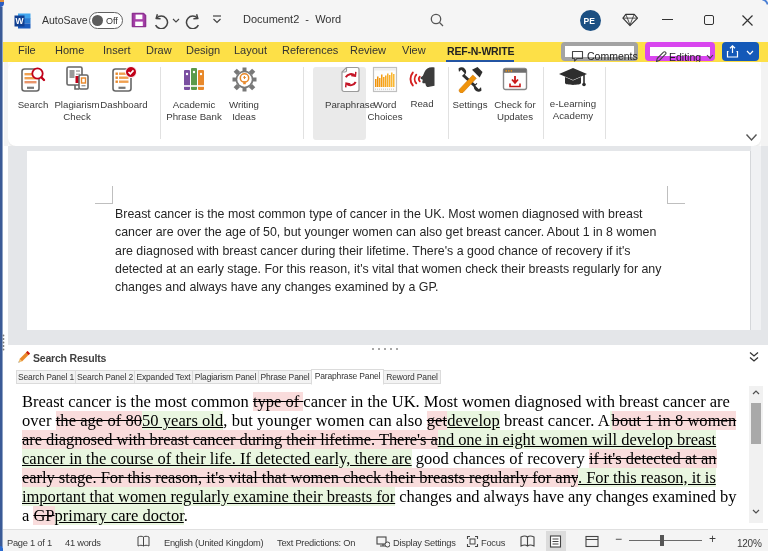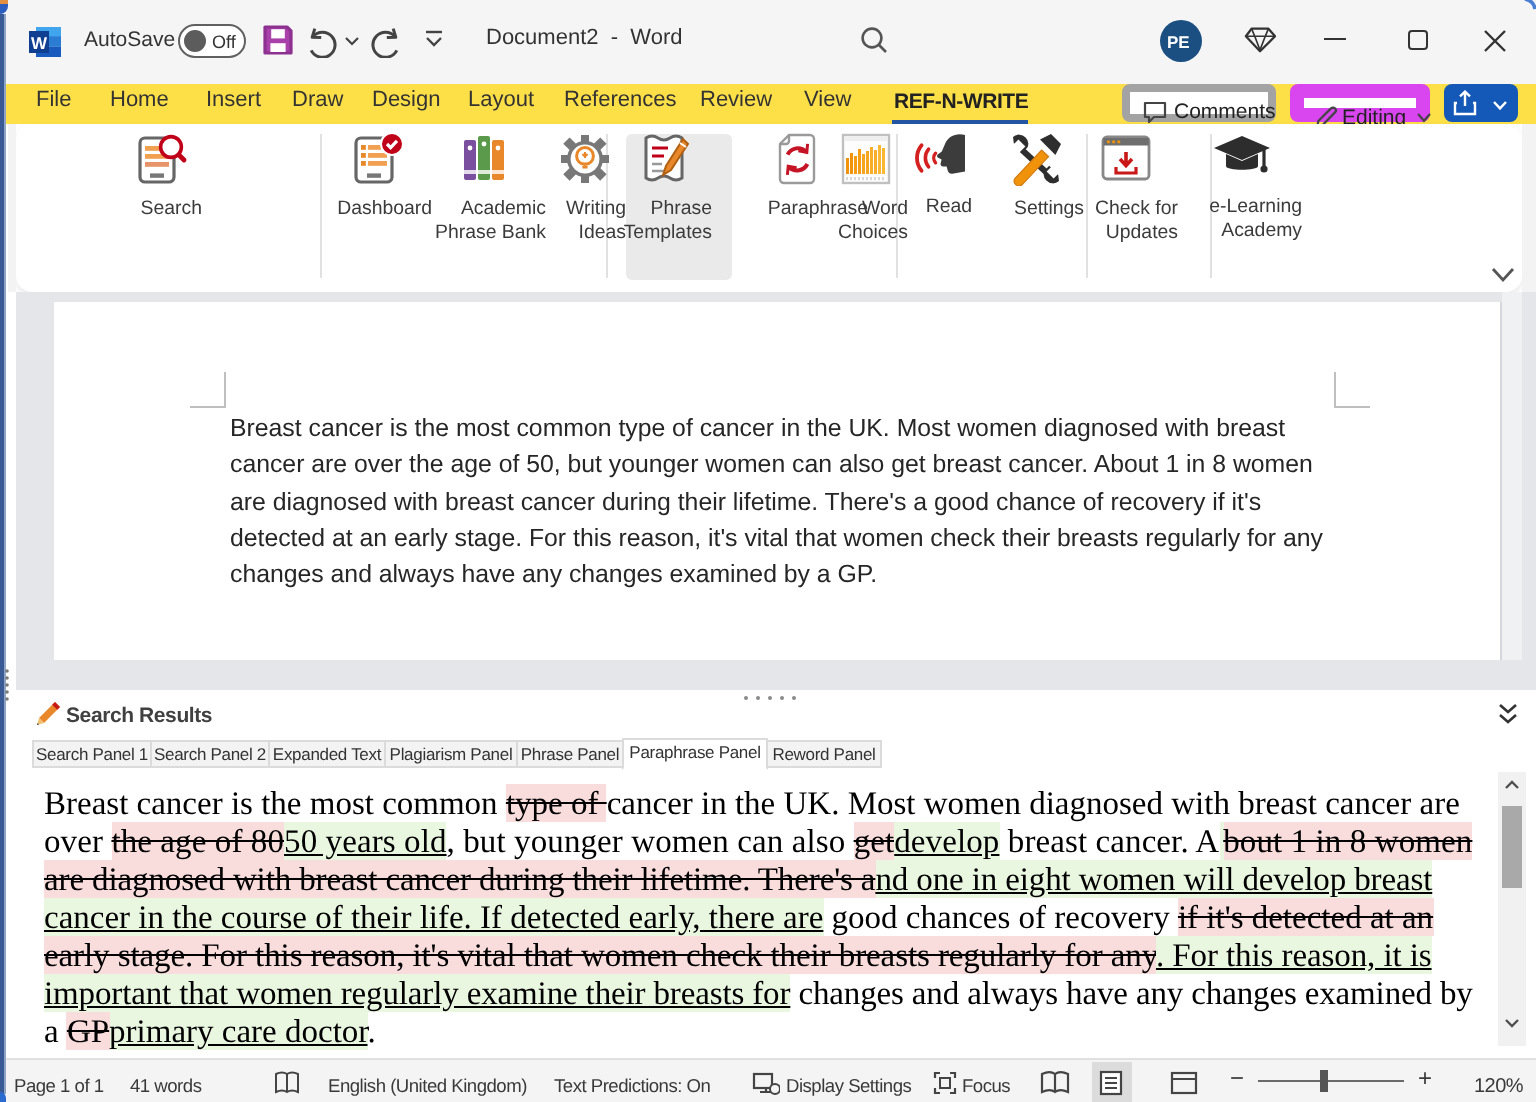--- a/index.html
+++ b/index.html
@@ -5,21 +5,21 @@
   * { margin:0; padding:0; box-sizing:border-box; }
   html,body { width:768px; height:551px; overflow:hidden; }
   body { font-family:"Liberation Sans", sans-serif; position:relative; background:#fff; }
   .abs { position:absolute; }
   
   #titlebar { left:0; top:0; width:768px; height:42px; background:#f5f5f5; }
   #tabrow   { left:0; top:42px; width:768px; height:20px; background:#fde047; }
   .tab { position:absolute; top:2px; font-size:11px; color:#333; }
   
   #ribbon { left:8px; top:62px; width:753px; height:84px; background:#fff; border-radius:8px; box-shadow:0 1.5px 3px rgba(0,0,0,0.10); }
-  .ritem { position:absolute; top:4px; text-align:right; color:#3b3b3b; font-size:9.7px; line-height:11.5px;margin-left:48px; }
+  .ritem { position:absolute; top:4px; text-align:center; color:#3b3b3b; font-size:9.7px; line-height:11.5px; }
   .ritem svg { display:block; margin:0 auto 6px auto; }
   .rsep { position:absolute; top:5px; width:1px; height:72px; background:#e1e1e1; }
   
   #docarea { left:8px; top:146px; width:760px; height:199px; background:#e4e6e9; }
   #page { position:absolute; left:19px; top:5px; width:723px; height:179px; background:#fff; }
   #doctext { position:absolute; left:107px; top:59px; font-size:12.4px; line-height:18.3px; color:#262626; white-space:nowrap; }
   
   #panel { left:0px; top:345px; width:768px; height:184px; background:#fff; }
   #ptitle { position:absolute; left:33px; top:7px; font-size:10.5px; letter-spacing:-0.2px; font-weight:bold; color:#404040; }
   .ptab { position:absolute; top:25px; height:14px; background:#f3f3f3; border:1px solid #dbdbdb; font-size:8.5px; letter-spacing:-0.15px; color:#333; line-height:12px; text-align:center; white-space:nowrap; overflow:hidden; }
@@ -110,21 +110,21 @@
     <span class="tab" style="left:447px;font-weight:bold;color:#222;font-size:10.5px;letter-spacing:-0.2px;top:3px">REF-N-WRITE</span>
     <div class="abs" style="left:446px;top:17.5px;width:68px;height:2px;background:#2456a4"></div>
 
     <div class="abs" style="left:561px;top:0px;width:77px;height:19px;border:4px solid #a3a3a3;border-radius:4px;background:#fff">
       <svg class="abs" style="left:6px;top:3.5px" width="13" height="12" viewBox="0 0 13 12">
         <path d="M1.5 1.5 h10 v7 h-5.5 l-2.5 2.5 v-2.5 h-2 z" fill="none" stroke="#444" stroke-width="1.1" stroke-linejoin="round"></path>
       </svg>
       <span class="abs" style="left:22px;top:3.5px;font-size:10.5px;color:#222">Comments</span>
     </div>
 
-    <div class="abs" style="left:645px;top:0px;width:70px;height:19px;border:7px solid #d946ef;border-radius:4px;background:#fff">
+    <div class="abs" style="left:645px;top:0px;width:70px;height:19px;border:5px solid #d946ef;border-radius:4px;background:#fff">
       <svg class="abs" style="left:5px;top:3.5px" width="12" height="12" viewBox="0 0 12 12">
         <path d="M1.5 10.5 l0.7-3 L8.5 1.2 a1.2 1.2 0 0 1 2 2 L4.2 9.6 z" fill="none" stroke="#444" stroke-width="1.1" stroke-linejoin="round"></path>
       </svg>
       <span class="abs" style="left:19px;top:3.5px;font-size:10.5px;color:#222">Editing</span>
       <svg class="abs" style="left:56px;top:7px" width="8" height="6" viewBox="0 0 8 6">
         <path d="M1 1 L4 4.4 L7 1" fill="none" stroke="#444" stroke-width="1.1"></path>
       </svg>
     </div>
 
     <div class="abs" style="left:722px;top:0px;width:37px;height:19px;border-radius:4px;background:#1459b8">
@@ -154,22 +154,36 @@
         <rect x="7" y="20.7" width="7" height="2.2" fill="#777"></rect>
         <rect x="4.5" y="7" width="8" height="2.4" fill="#f0a050"></rect>
         <rect x="4.5" y="11" width="12" height="2.4" fill="#f0a050"></rect>
         <rect x="4.5" y="15" width="12" height="2.4" fill="#e8946a"></rect>
         <circle cx="17.5" cy="7.5" r="5.2" fill="#fff" stroke="#c00018" stroke-width="1.8"></circle>
         <path d="M21.5 11.5 l2.5 2.5" stroke="#c00018" stroke-width="2.4" stroke-linecap="round"></path>
       </svg>
       Search
     </div>
 
-
-    <div class="ritem" style="left:106px;width:54px">
+    <div class="ritem" style="left:41px;width:56px">
+      <svg width="24" height="27" viewBox="0 0 24 27">
+        <rect x="2" y="1" width="15" height="18" rx="1.5" fill="#fff" stroke="#666" stroke-width="1.6"></rect>
+        <rect x="4.5" y="4" width="5" height="8" fill="#9a9a9a"></rect>
+        <rect x="11" y="4" width="4" height="2" fill="#bbb"></rect>
+        <rect x="11" y="7.5" width="4" height="1.5" fill="#bbb"></rect>
+        <rect x="10.5" y="10" width="4.5" height="7" fill="#c00018"></rect>
+        <path d="M10 19 v4 h4" fill="none" stroke="#666" stroke-width="1.6"></path>
+        <rect x="14" y="9" width="9" height="14" rx="1.5" fill="#fff" stroke="#666" stroke-width="1.6"></rect>
+        <rect x="16.5" y="12" width="4" height="5" fill="none" stroke="#e8882a" stroke-width="1.4"></rect>
+        <rect x="16.5" y="19" width="4" height="1.4" fill="#999"></rect>
+      </svg>
+      Plagiarism<br>Check
+    </div>
+
+    <div class="ritem" style="left:89px;width:54px">
       <svg width="26" height="27" viewBox="0 0 26 27">
         <rect x="2" y="3" width="18" height="22" rx="2.5" fill="#fff" stroke="#666" stroke-width="1.6"></rect>
         <rect x="7.5" y="20.7" width="7" height="2.2" fill="#777"></rect>
         <rect x="4.5" y="6.5" width="2.4" height="2.4" fill="#e8882a"></rect>
         <rect x="8" y="6.5" width="9.5" height="2.4" fill="#f0a050"></rect>
         <rect x="4.5" y="10.5" width="2.4" height="2.4" fill="#e8882a"></rect>
         <rect x="8" y="10.5" width="9.5" height="2.4" fill="#f0a050"></rect>
         <rect x="4.5" y="14.5" width="2.4" height="2.4" fill="#e8882a"></rect>
         <rect x="8" y="14.5" width="9.5" height="2.4" fill="#f0a050"></rect>
         <circle cx="20" cy="6" r="5.5" fill="#c00018" stroke="#fff" stroke-width="1"></circle>
@@ -207,30 +221,20 @@
           <rect x="18.9" y="18.9" width="4.5" height="4.5" transform="rotate(45 21.1 21.1)"></rect>
         </g>
         <circle cx="13.5" cy="13.5" r="7.2" fill="#fff"></circle>
         <circle cx="13.5" cy="12" r="4.2" fill="#fff" stroke="#e8882a" stroke-width="1.5"></circle>
         <path d="M12 15.8 h3 M12.2 17.6 h2.6" stroke="#e8882a" stroke-width="1.2"></path>
         <path d="M13.5 10 v3 M12.2 11 l1.3 1.3 l1.3-1.3" fill="none" stroke="#e8882a" stroke-width="1"></path>
       </svg>
       Writing<br>Ideas
     </div>
 
-    <div class="ritem" style="left:254px;width:46px">
-      <svg width="26" height="27" viewBox="0 0 26 27">
-        <path d="M3 3 q3 -2 6 0 q3 2 6 0 q3 -2 6 0 v20 q-3 2 -6 0 q-3 -2 -6 0 q-3 2 -6 0 z" fill="#fff" stroke="#666" stroke-width="1.5"></path>
-        <path d="M6 8 h8 M6 12 h6" stroke="#c00018" stroke-width="1.4"></path>
-        <path d="M6 16 h5 M6 19.5 h7" stroke="#999" stroke-width="1.2"></path>
-        <path d="M21.5 3.5 L13 17 l-1.5 4.5 l4-2.5 L24 6 z" fill="#e8882a" stroke="#b06010" stroke-width="1"></path>
-        <path d="M20 5.5 l3 2" stroke="#fff" stroke-width="1"></path>
-      </svg>
-      Phrase<br>Templates
-    </div>
 
     <div class="ritem" style="left:306px;width:72px">
       <svg width="25" height="27" viewBox="0 0 25 27">
         <path d="M8.5 1.5 h10.5 a2 2 0 0 1 2 2 v20 a2 2 0 0 1 -2 2 h-13 a2 2 0 0 1 -2 -2 V6 z" fill="#fff" stroke="#9a9a9a" stroke-width="1.2"></path>
         <path d="M8.5 1.5 v3 a1.5 1.5 0 0 1 -1.5 1.5 h-3" fill="none" stroke="#9a9a9a" stroke-width="1.2"></path>
         <path d="M7.8 11.3 a5.8 5.8 0 0 1 9.2 -1.6" fill="none" stroke="#c41425" stroke-width="2"></path>
         <path d="M17.8 5.9 l-0.4 4.3 l-4.2 -0.8" fill="none" stroke="#c41425" stroke-width="1.5"></path>
         <path d="M17.7 16 a5.8 5.8 0 0 1 -9.2 1.6" fill="none" stroke="#c41425" stroke-width="2"></path>
         <path d="M7.7 21.4 l0.4 -4.3 l4.2 0.8" fill="none" stroke="#c41425" stroke-width="1.5"></path>
       </svg>

